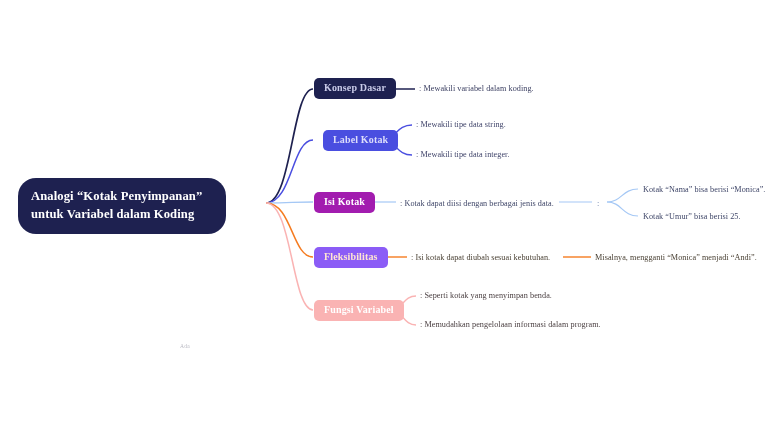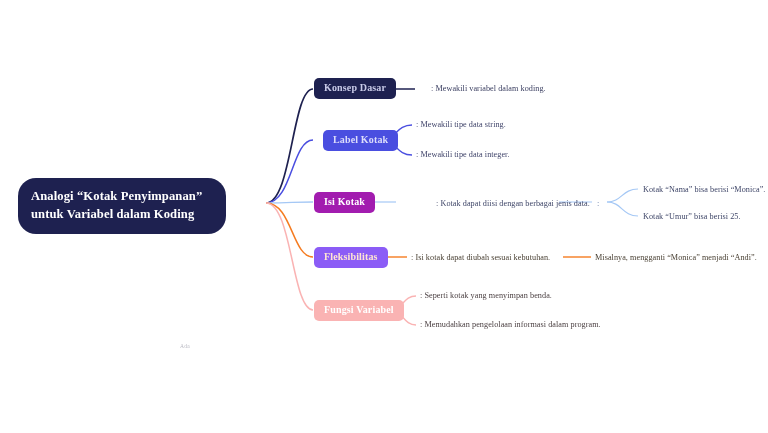--- a/index.html
+++ b/index.html
@@ -96,24 +96,24 @@
     font-size: 8.2px;
     line-height: 1.25;
     letter-spacing: 0.05px;
   }
   .leaf-navy   { color: #3d4163; }
   .leaf-indigo { color: #41456b; }
   .leaf-blue   { color: #3f4668; }
   .leaf-orange { color: #4a4134; text-align: right; }
   .leaf-pink   { color: #4a3f41; }
 
-  .leaf-k1 { left: 419px; top: 84px; margin-left: 12px; }
+  .leaf-k1 { left: 419px; top: 84px; }
   .leaf-l1 { left: 416px; top: 120px; }
   .leaf-l2 { left: 416px; top: 150px; }
-  .leaf-i1 { left: 400px; top: 199px; margin-left: 36px; }
+  .leaf-i1 { left: 400px; top: 199px; }
   .leaf-colon { left: 597px; top: 199px; font-size: 8.2px; color: #5b6f9c; }
   .leaf-i1a { left: 643px; top: 185px; }
   .leaf-i1b { left: 643px; top: 212px; }
   .leaf-f1 { left: 411px; top: 253px; }
   .leaf-f1a { left: 595px; top: 253px; }
   .leaf-v1 { left: 420px; top: 291px; }
   .leaf-v2 { left: 420px; top: 320px; }
 
   
   .watermark {

